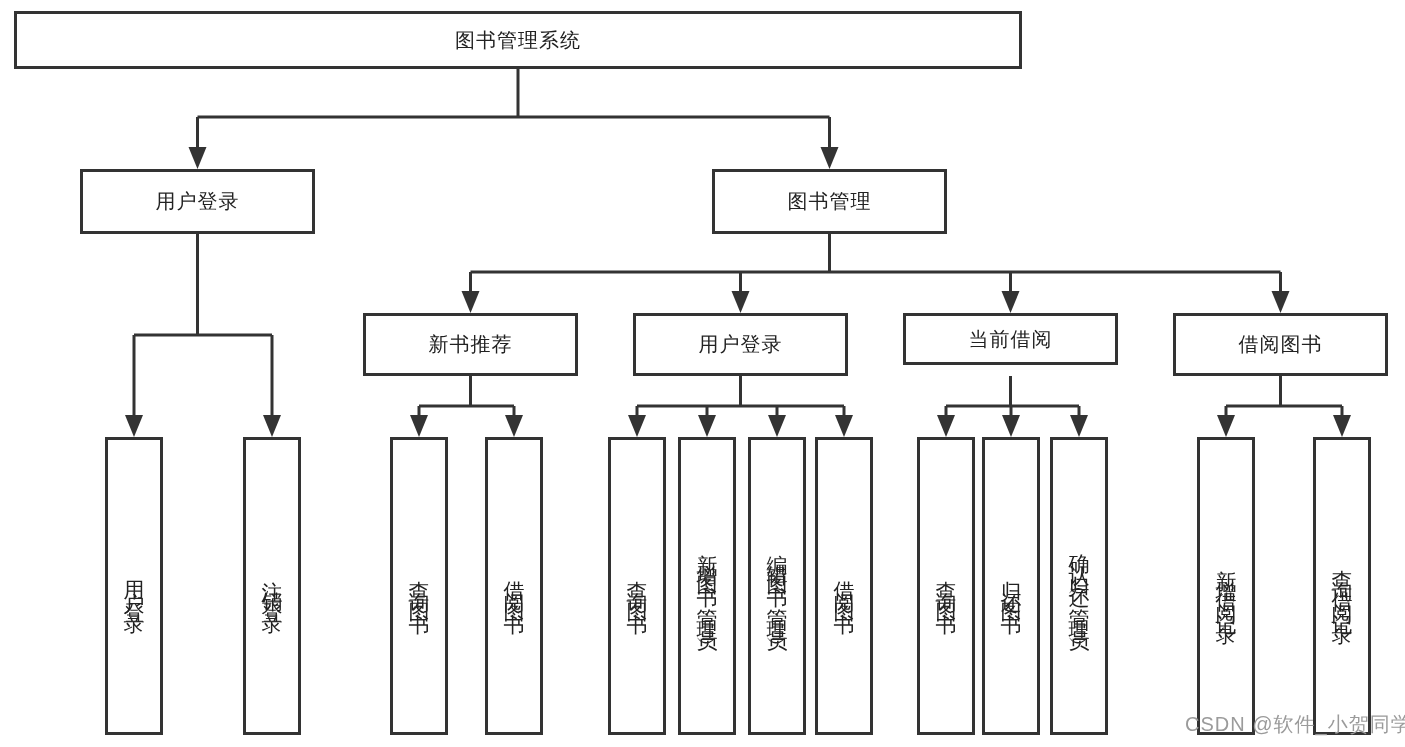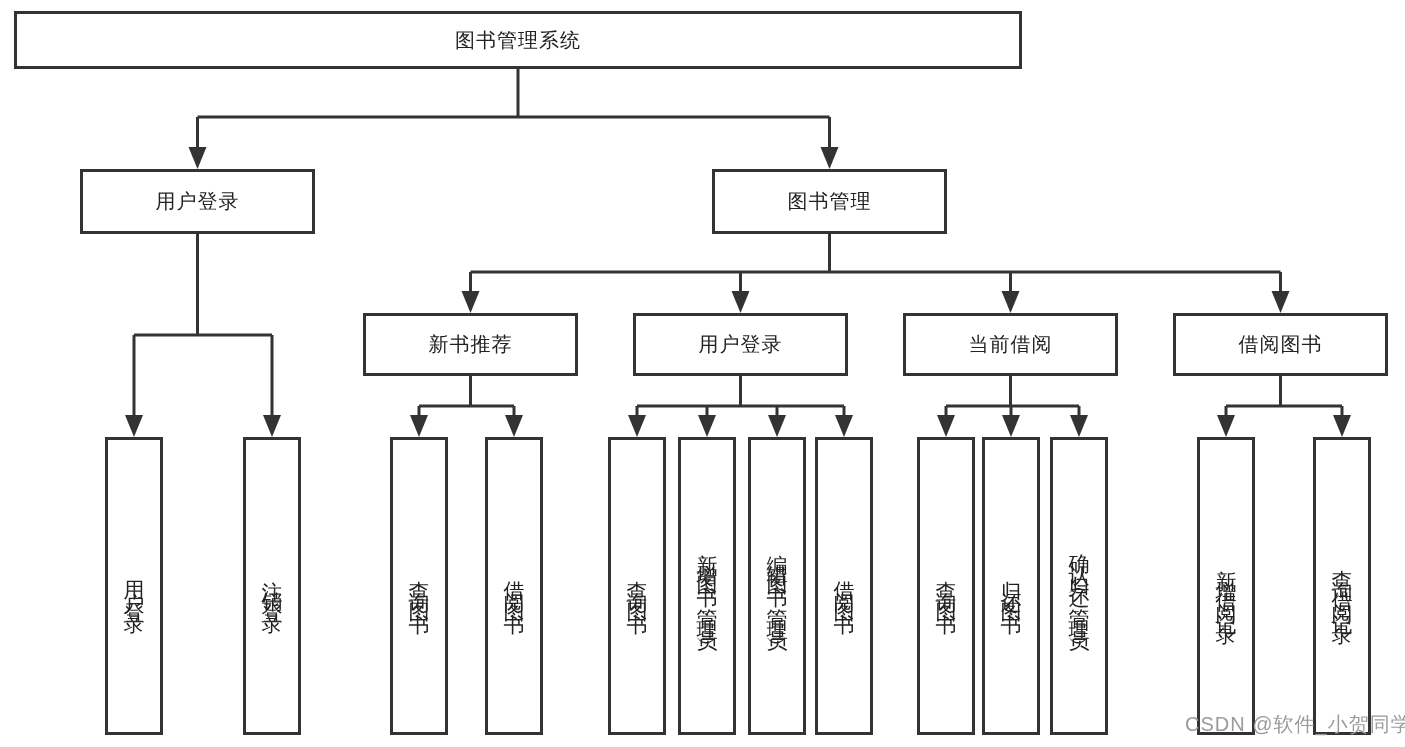--- a/index.html
+++ b/index.html
@@ -142,21 +142,21 @@
     </g>
   </svg>
 
   <div class="hbox" style="left:14px; top:11px; width:1008px; height:58px;">图书管理系统</div>
 
   <div class="hbox" style="left:80px; top:169px; width:235px; height:65px;">用户登录</div>
   <div class="hbox" style="left:712px; top:169px; width:235px; height:65px;">图书管理</div>
 
   <div class="hbox" style="left:363px; top:313px; width:215px; height:63px;">新书推荐</div>
   <div class="hbox" style="left:633px; top:313px; width:215px; height:63px;">用户登录</div>
-  <div class="hbox" style="left:903px; top:313px; width:215px; height:63px;">当前借阅</div>
+  <div class="hbox" style="left:903px; top:313px; width:215px; height:52px;">当前借阅</div>
   <div class="hbox" style="left:1173px; top:313px; width:215px; height:63px;">借阅图书</div>
 
   <div class="vbox" style="left:105px;">
     <span class="vtext">用户登录</span>
   </div>
   <div class="vbox" style="left:243px;">
     <span class="vtext">注销登录</span>
   </div>
 
   <div class="vbox" style="left:390px;">

